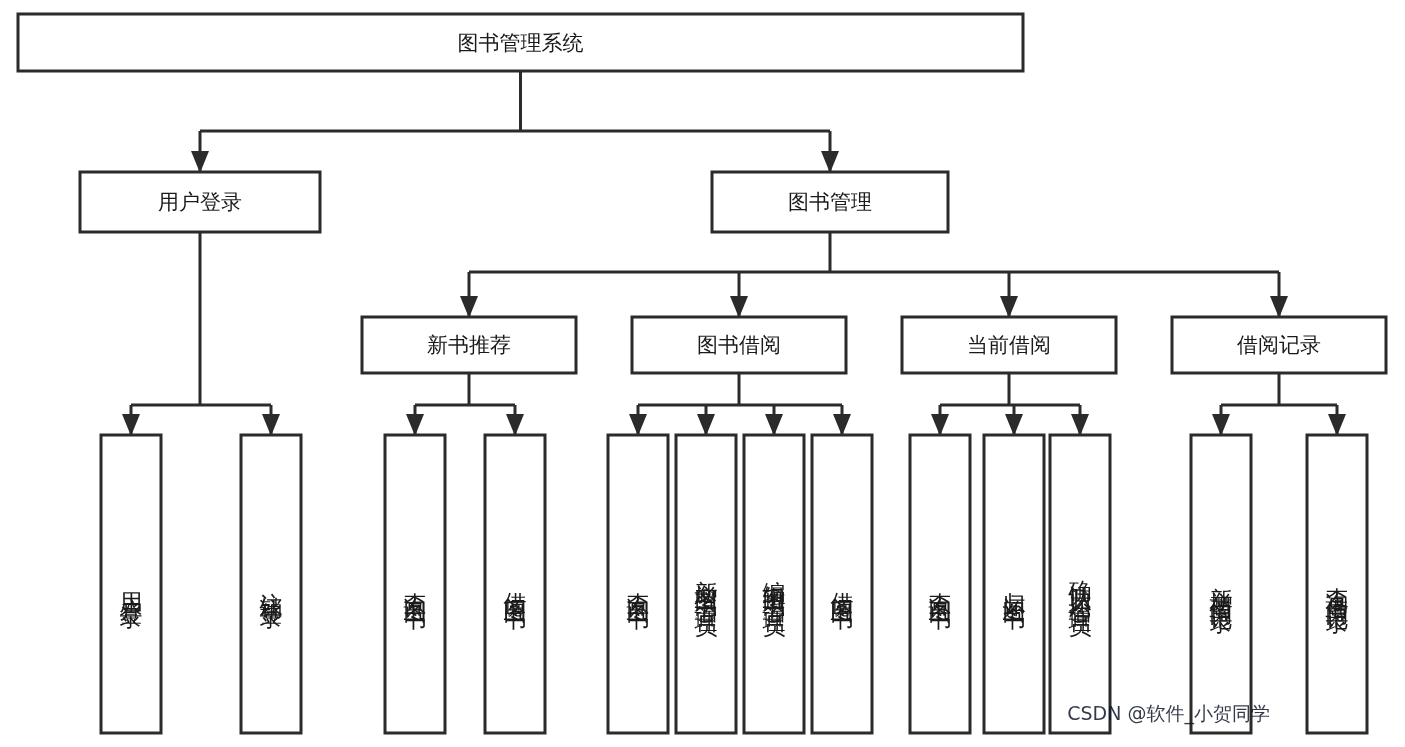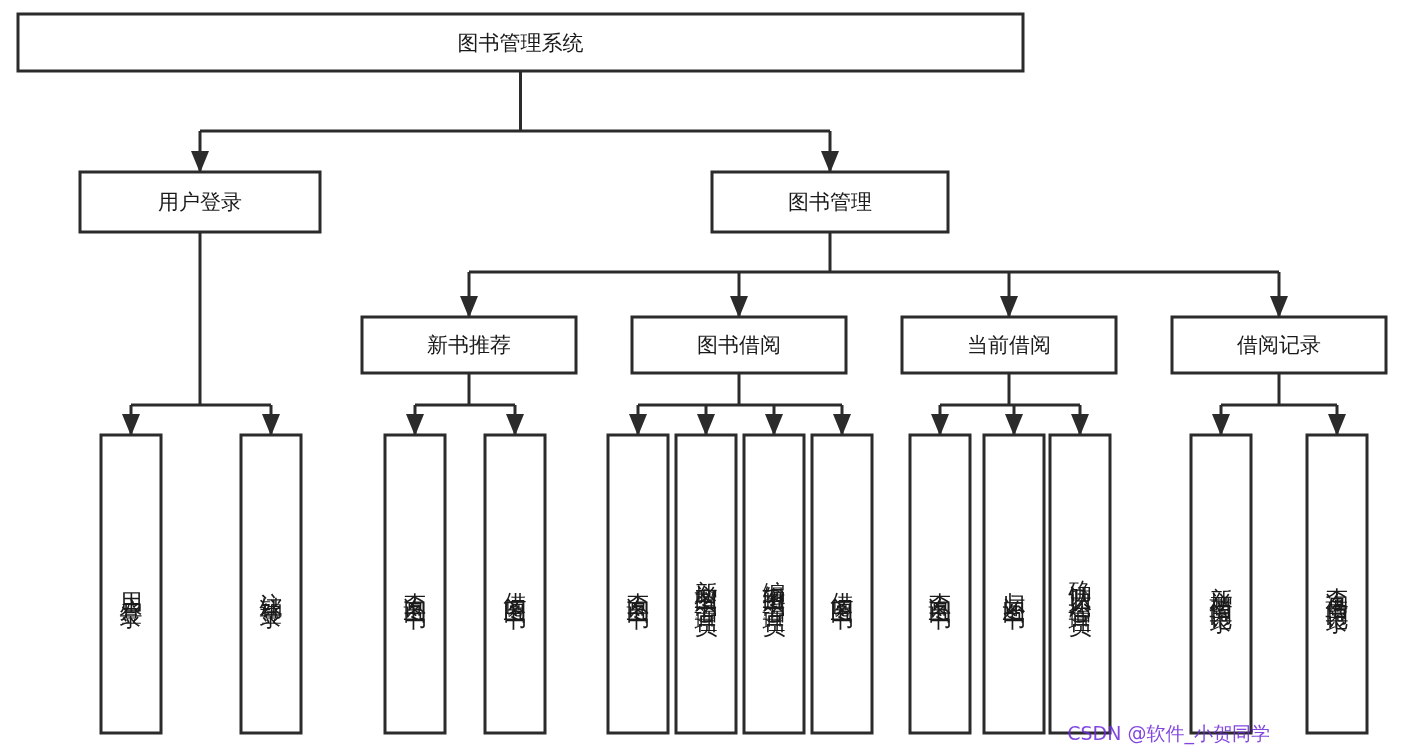--- a/index.html
+++ b/index.html
@@ -58,24 +58,24 @@
     color: #1a1a1a;
     display: flex;
     align-items: center;
     justify-content: center;
     white-space: nowrap;
     pointer-events: none;
   }
   .watermark {
     position: absolute;
     right: 8px;
-    bottom: 0;
+    bottom: 20px;
     font-family: "DejaVu Sans", "Liberation Sans", sans-serif;
     font-size: 19px;
-    color: #6d28d9;
+    color: #0f172a;
     opacity: 0.85;
     white-space: nowrap;
   }
 </style>
 </head>
 <body>
 
 <div id="stage">
 
   <svg class="diagram" viewBox="0 0 1405 747">

